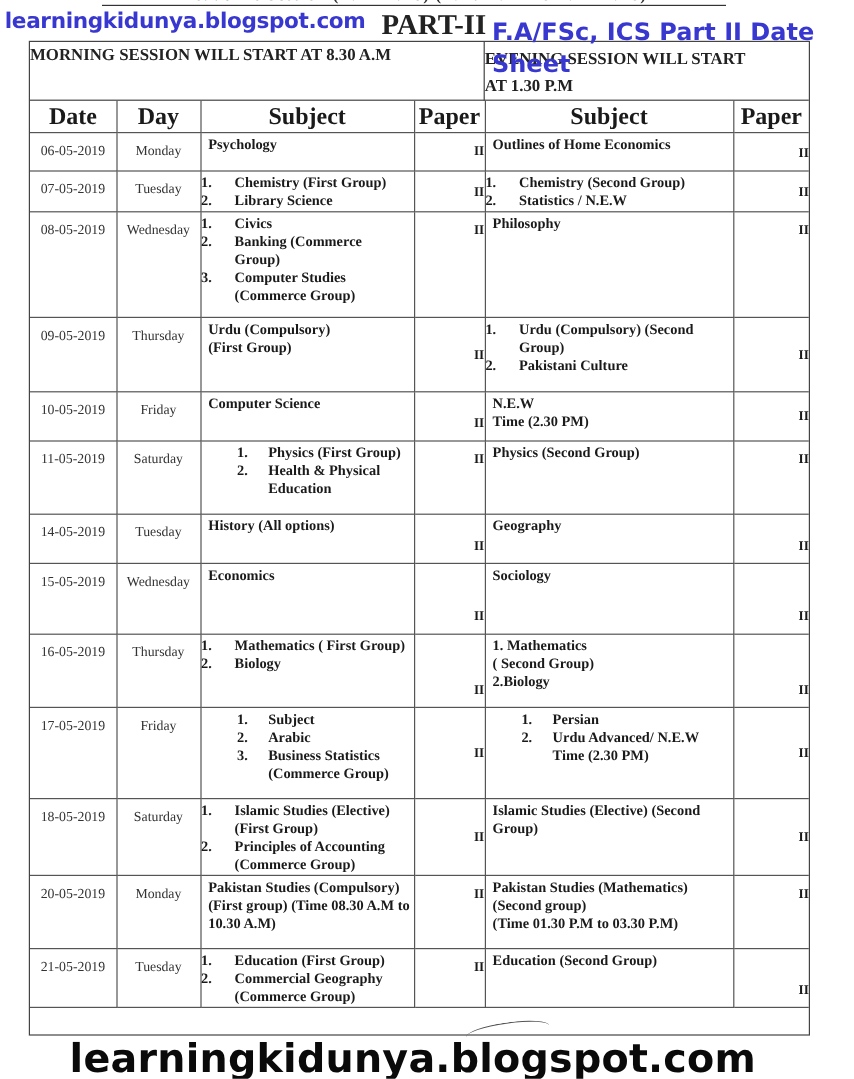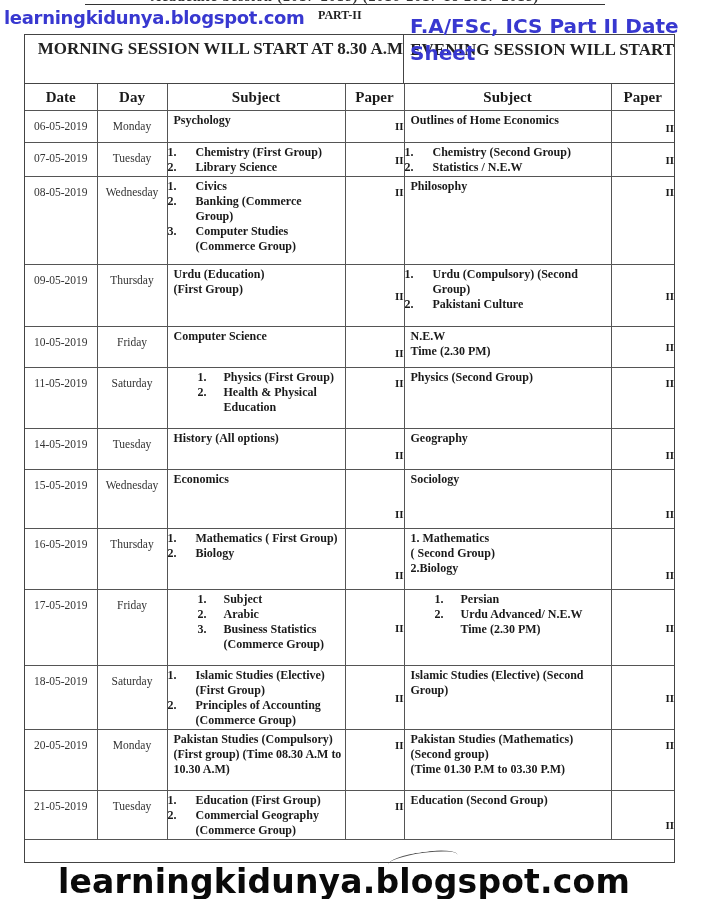--- a/index.html
+++ b/index.html
@@ -13,47 +13,47 @@
     color:#333; border-bottom:1.5px solid #333; overflow:hidden; white-space:nowrap;
     text-align:center; line-height:14px; letter-spacing:1px;
   }
   .wm-top {
     position:absolute; left:4px; top:7px;
     font-family:"DejaVu Sans", sans-serif; font-weight:bold; font-size:18px;
     color:#3838d0; letter-spacing:-0.3px;
   }
   .part-title {
     position:absolute; left:318px; top:8px;
-    font-family:"Liberation Serif", serif; font-weight:bold; font-size:12px; color:#222;
+    font-family:"Liberation Serif", serif; font-weight:bold; font-size:24px; color:#222;
   }
   .wm-title {
     position:absolute; left:410px; top:13px; width:300px;
     font-family:"DejaVu Sans", sans-serif; font-weight:bold; font-size:20px;
     color:#3838d0; line-height:27px; z-index:5;
   }
   .wm-bottom {
     position:absolute; left:58px; top:862px;
     font-family:"DejaVu Sans", sans-serif; font-weight:bold; font-size:33px;
     color:#0a0a0a; letter-spacing:0.2px; z-index:5;
   }
   .sheet {
     position:absolute; left:24px; top:34px; width:651px; height:829px;
     border:1.5px solid #444; box-sizing:border-box;
   }
   .session {
     position:absolute; top:0; height:49px; box-sizing:border-box;
-    border-bottom:1.5px solid #444; font-weight:bold; font-size:17px;
-    text-align:right; color:#222;
+    border-bottom:1.5px solid #444; font-weight:bold; font-size:14px;
+    text-align:left; color:#222;
   }
   .session.morning { left:0; width:379px; border-right:1.5px solid #444; padding-top:4px; }
   .session.evening { left:379px; width:270px; padding-top:3px; line-height:23px; }
   .grid { position:absolute; left:0; top:49px; width:649px; border-collapse:collapse; table-layout:fixed; }
   .grid th, .grid td { border:1.2px solid #555; vertical-align:top; padding:0; }
   .grid th {
-    font-size:15px; font-weight:bold; height:26px; text-align:center; vertical-align:middle;
+    font-size:20px; font-weight:bold; height:26px; text-align:center; vertical-align:middle;
     border-top:none;
     font-family:Liberation Serif, serif;
   }
   .grid tr > *:first-child { border-left:none; }
   .grid tr > *:last-child { border-right:none; }
   .grid td.date, .grid td.day {
     font-size:11.5px; color:#333; text-align:center; padding-top:9px;
   }
   .grid td.paper {
     font-size:11px; font-weight:bold; text-align:right; padding-top:9px;
@@ -77,20 +77,21 @@
 
 <div class="top-cut">Academic Session (2017-2018) (2016-2017 To 2017-2018)</div>
 <div class="wm-top">learningkidunya.blogspot.com</div>
 <div class="part-title">PART-II</div>
 <div class="wm-title">F.A/FSc, ICS Part II Date Sheet</div>
 
 <div class="sheet">
   <div class="session morning">MORNING SESSION WILL START AT 8.30 A.M</div>
   <div class="session evening">
     <span class="line">EVENING SESSION WILL START</span>
+    <span class="line">AT 1.30 P.M</span>
   </div>
   <table class="grid">
     <colgroup>
       <col style="width:72px">
         <col style="width:70px">
         <col style="width:178px">
       <col style="width:59px">
         <col style="width:207px">
         <col style="width:63px">
     </colgroup>
@@ -176,21 +177,21 @@
               <span class="line">Philosophy</span>
             </div>
           </td>
           <td class="paper ">II</td>
         </tr>
         <tr style="height: 62px;">
           <td class="date">09-05-2019</td>
           <td class="day">Thursday</td>
           <td>
             <div class="subj">
-              <span class="line">Urdu (Education)</span>
+              <span class="line">Urdu (Compulsory)</span>
               <span class="line">(First Group)</span>
             </div>
           </td>
           <td class="paper mid">II</td>
           <td>
             <div class="subj flush">
               <div class="item">
                 <span class="num">1.</span>
                 <span class="txt">Urdu (Compulsory) (Second Group)</span>
               </div>

